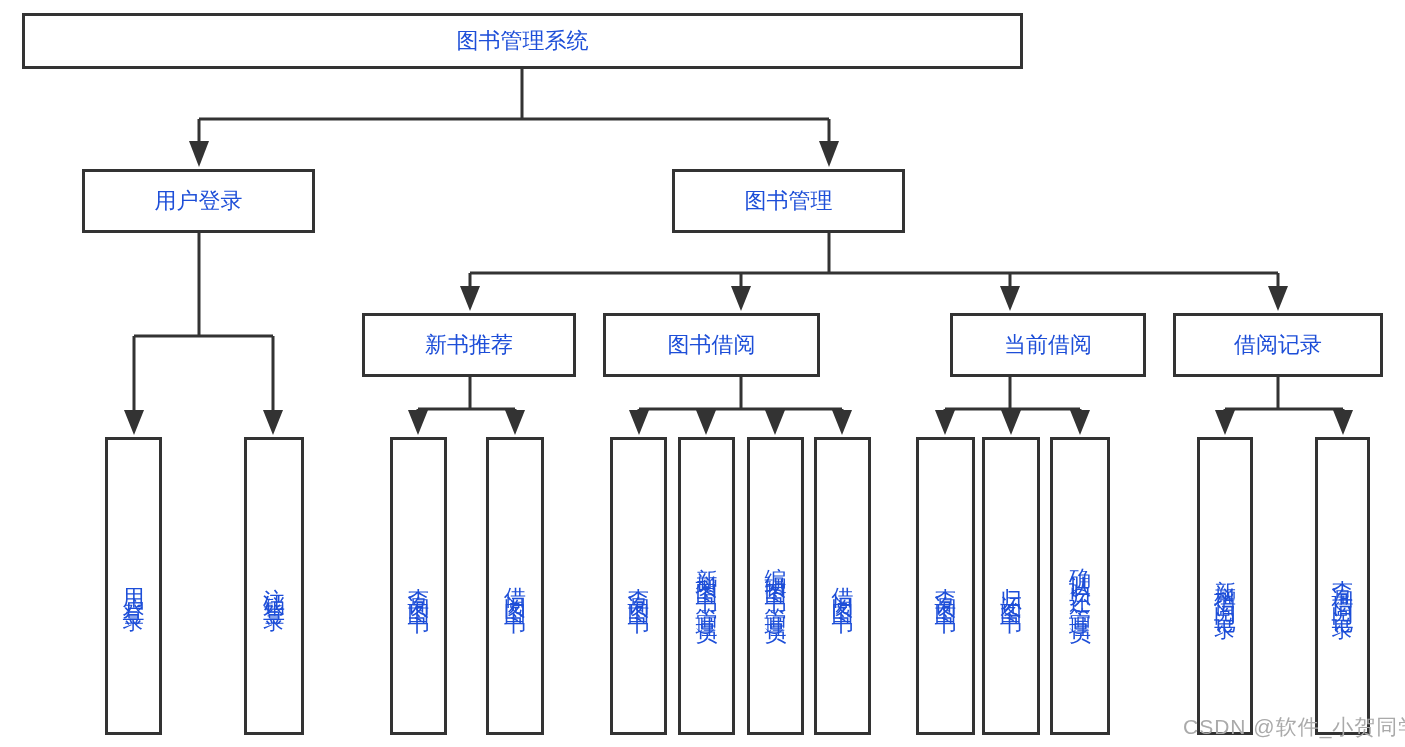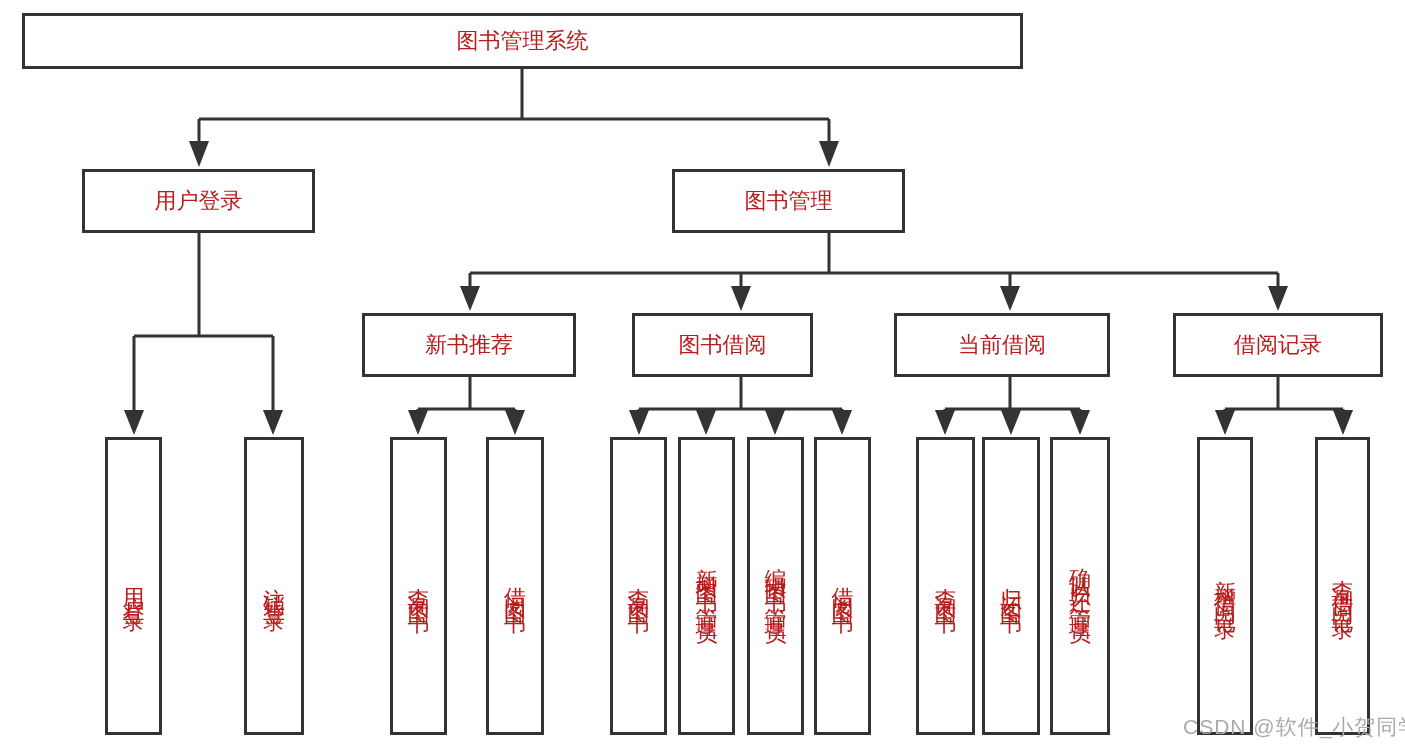--- a/index.html
+++ b/index.html
@@ -29,39 +29,39 @@
   }
   .connectors polygon {
     fill: #333333;
     stroke: none;
   }
   .node {
     position: absolute;
     box-sizing: border-box;
     border: 3px solid #333333;
     background: #ffffff;
-    color: #b91c1c;
+    color: #1d4ed8;
     display: flex;
     align-items: center;
     justify-content: center;
     text-align: center;
     font-size: 22px;
     line-height: 1;
     white-space: nowrap;
     font-family: Liberation Serif, serif;
   }
   .node.root   { left: 22px;  top: 13px;  width: 1001px; height: 56px; }
 
   .node.l2a    { left: 82px;  top: 169px; width: 233px;  height: 64px; }
   .node.l2b    { left: 672px; top: 169px; width: 233px;  height: 64px; }
 
   .node.l3 { top: 313px; height: 64px; }
   .node.l3a { left: 362px;  width: 214px; }
-  .node.l3b { left: 632px;  width: 181px; }
-  .node.l3c { left: 894px;  width: 216px; }
+  .node.l3b { left: 603px;  width: 217px; }
+  .node.l3c { left: 950px;  width: 196px; }
   .node.l3d { left: 1173px; width: 210px; }
 
   .node.leaf { top: 437px; height: 298px; }
   .node.leaf span {
     writing-mode: vertical-rl;
     text-orientation: mixed;
     letter-spacing: 8px;
     font-size: 22px;
     line-height: 1;
   }

